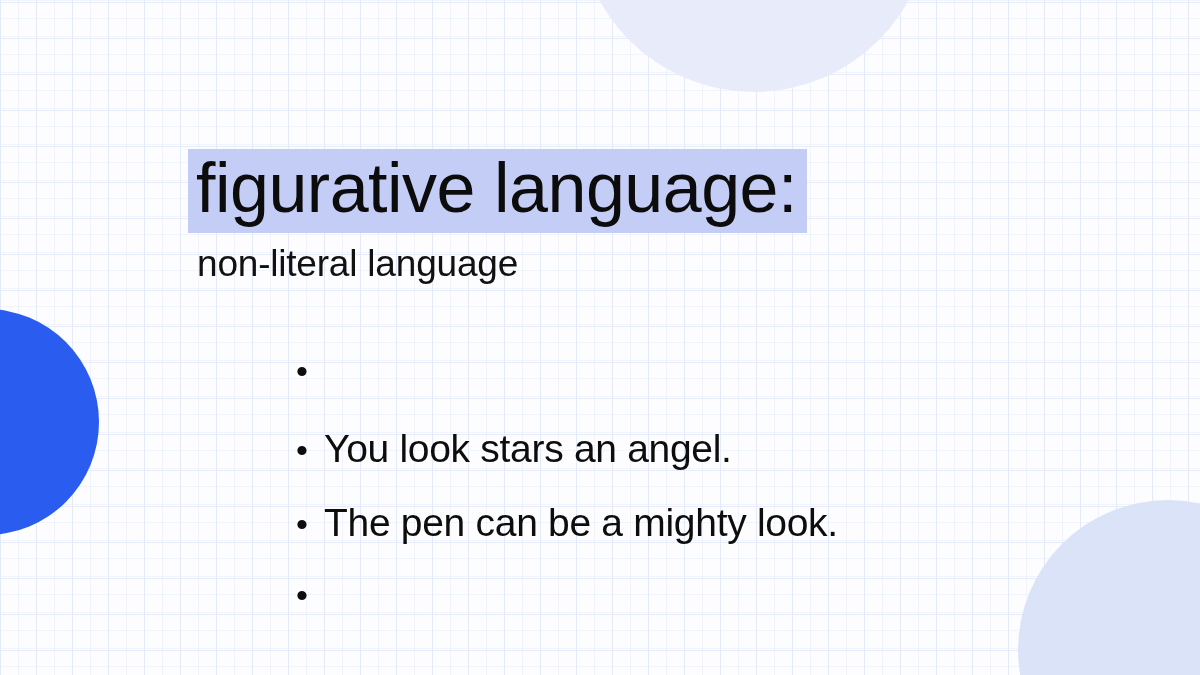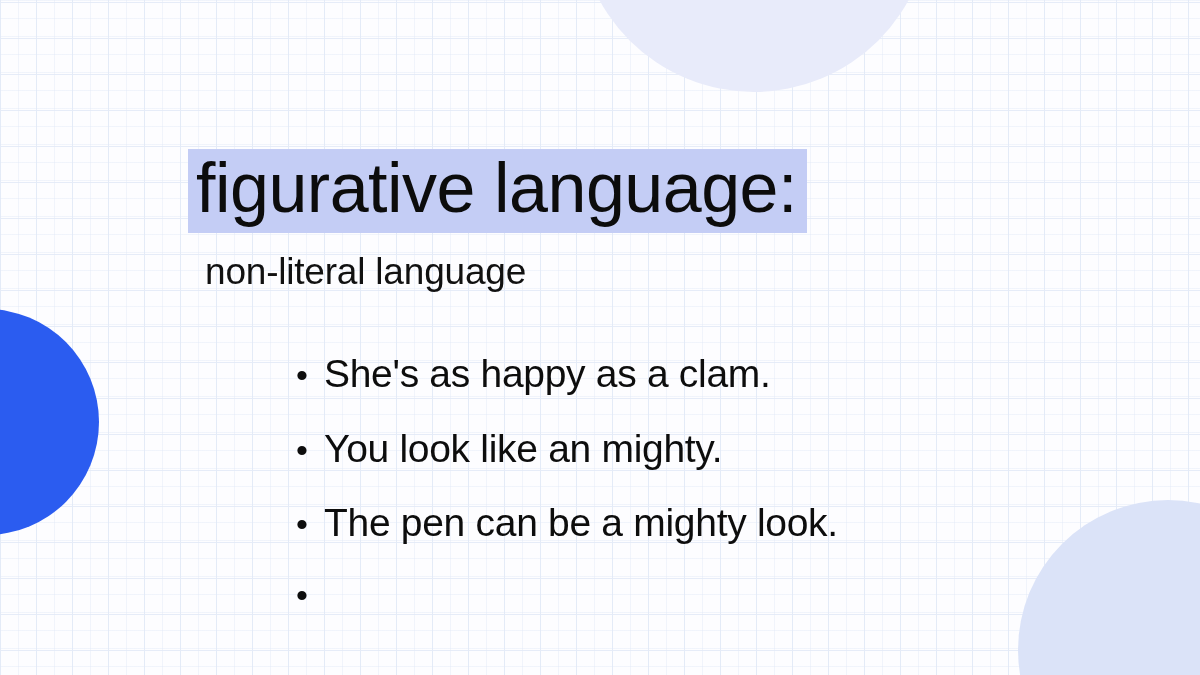--- a/index.html
+++ b/index.html
@@ -97,21 +97,21 @@
     line-height: 1.0;
     font-weight: 400;
     letter-spacing: -0.5px;
     white-space: nowrap;
   }
 
   .subtitle {
     position: absolute;
     left: 193px;
     top: 239px;
-    margin: 12px;
+    margin: 4px;
     color: #111111;
     font-size: 37px;
     line-height: 1.15;
     font-weight: 400;
     letter-spacing: -0.2px;
     white-space: nowrap;
   }
 
   .examples {
     position: absolute;
@@ -161,25 +161,24 @@
 
     <div class="title-row">
       <h1 class="title">figurative language:</h1>
     </div>
 
     <p class="subtitle">non-literal language</p>
 
     <ul class="examples">
       <li class="example-item">
         <span class="bullet-dot">•</span>
-        <span class="example-text">She's as happy as a clam.</span>
       </li>
       <li class="example-item">
         <span class="bullet-dot">•</span>
-        <span class="example-text">You look like an mighty.</span>
+        <span class="example-text">You look stars an angel.</span>
       </li>
       <li class="example-item">
         <span class="bullet-dot">•</span>
         <span class="example-text">The pen can be a mighty look.</span>
       </li>
       <li class="example-item">
         <span class="bullet-dot">•</span>
       </li>
     </ul>
 

